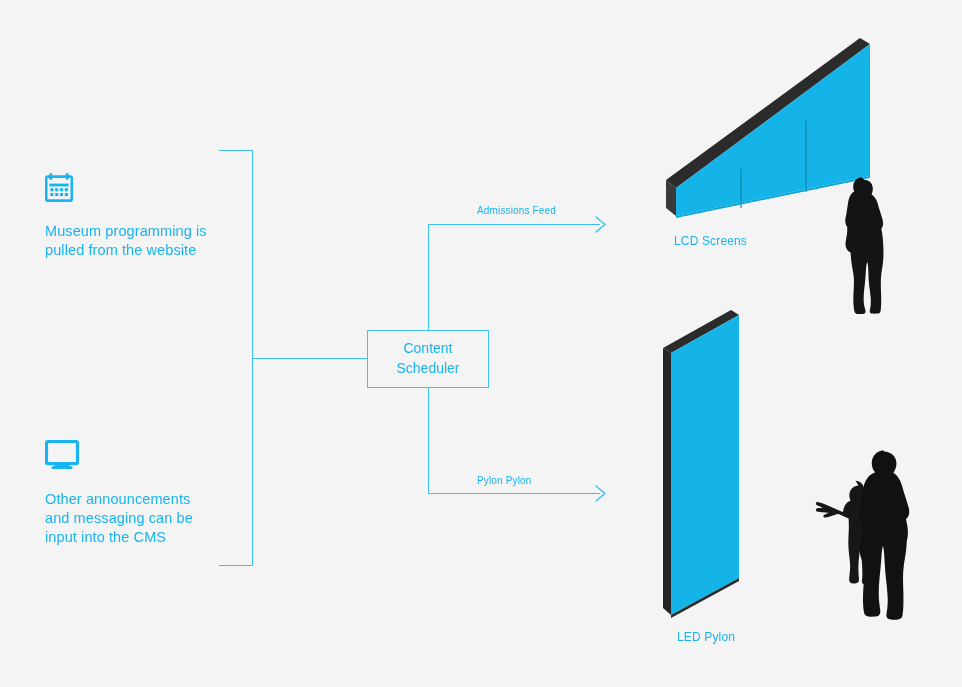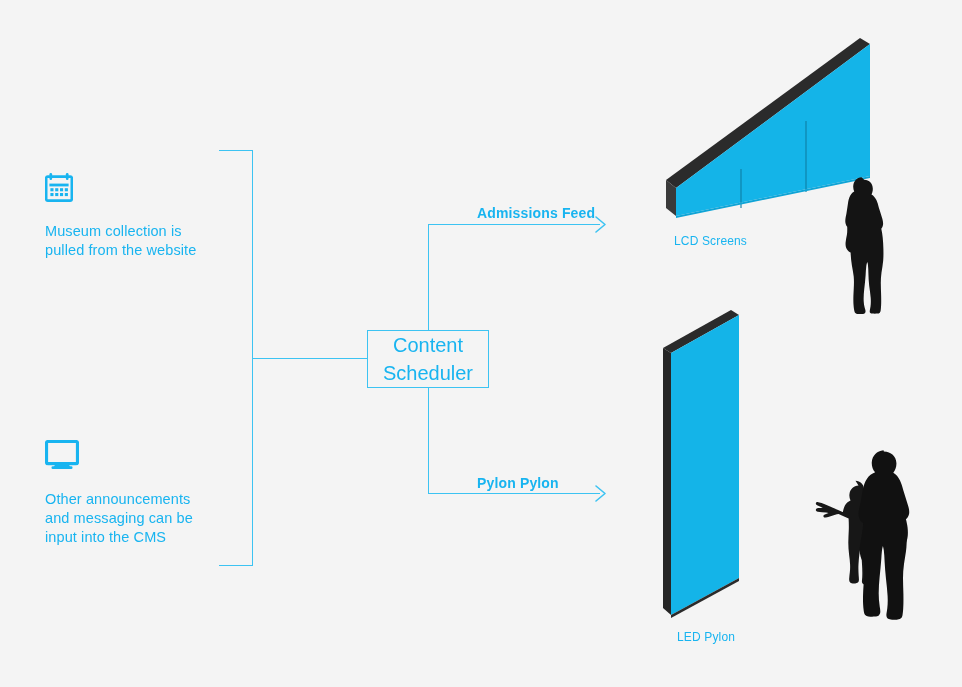--- a/index.html
+++ b/index.html
@@ -58,32 +58,32 @@
     width: 122px;
     height: 58px;
     border: 1.6px solid #3cc3f2;
     background: #f4f4f4;
     box-sizing: border-box;
     display: flex;
     align-items: center;
     justify-content: center;
   }
   #content-scheduler-label {
-    font-size: 20px;
+    font-size: 14px;
     line-height: 1.42;
     color: #18b4f0;
     text-align: center;
     white-space: pre-line;
   }
 
   
   .feed-label {
     position: absolute;
-    font-size: 14px;
-    font-weight: bold;
+    font-size: 10px;
+    font-weight: normal;
     color: #18b4f0;
     letter-spacing: 0.15px;
     white-space: nowrap;
   }
   #feed-label-0 { left: 477px; top: 205px; }
   #feed-label-1 { left: 477px; top: 475px; }
 
   
   .device-caption {
     position: absolute;
@@ -141,21 +141,21 @@
           <rect x="10.2" y="16.2" width="3.1" height="3.1"></rect>
           <rect x="15" y="16.2" width="3.1" height="3.1"></rect>
           <rect x="19.8" y="16.2" width="3.1" height="3.1"></rect>
           <rect x="5.4" y="21" width="3.1" height="3.1"></rect>
           <rect x="10.2" y="21" width="3.1" height="3.1"></rect>
           <rect x="15" y="21" width="3.1" height="3.1"></rect>
           <rect x="19.8" y="21" width="3.1" height="3.1"></rect>
         </g>
       </svg>
     </span>
-    <div class="source-text">Museum collection is
+    <div class="source-text">Museum programming is
 pulled from the website</div>
   </div>
 
 
   <div class="source-item" id="source-2">
     <span class="source-icon">
       <svg width="34" height="30" viewBox="0 0 34 30" fill="none">
         <rect x="1.5" y="1.5" width="31" height="22.2" rx="1.6" stroke="#18b4f0" stroke-width="3.2" fill="none"></rect>
         <path d="M10.5 23.8h13l1.7 3.2H8.8l1.7-3.2z" fill="#18b4f0"></path>
         <rect x="6.5" y="26.3" width="21" height="2.6" rx="1.2" fill="#18b4f0"></rect>

